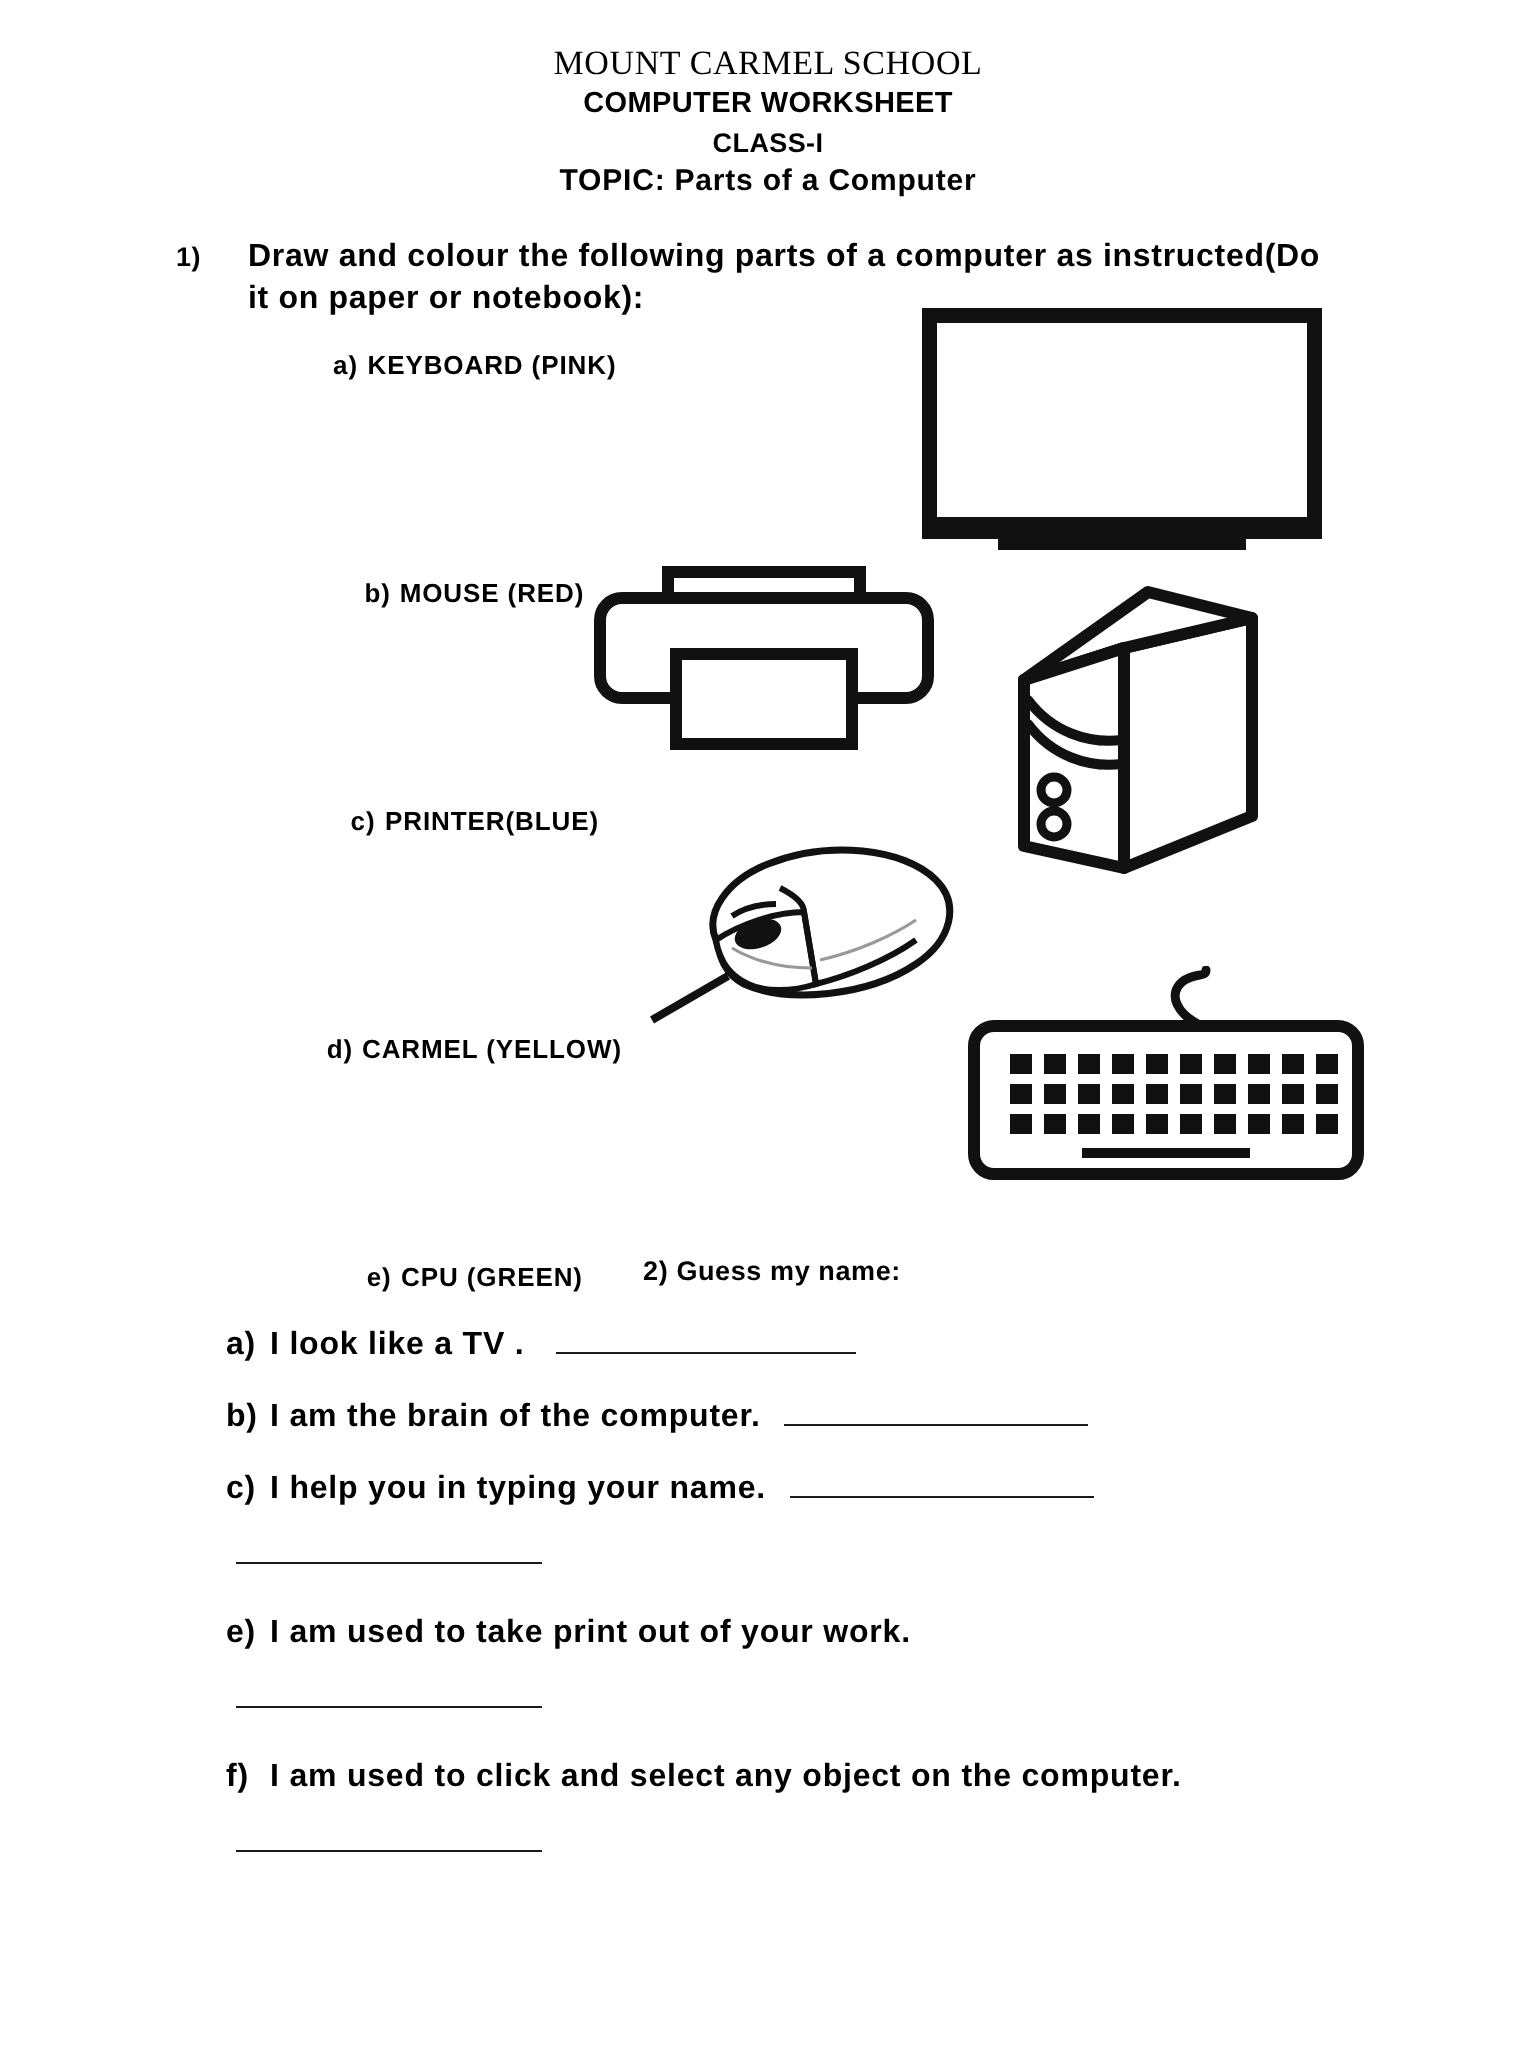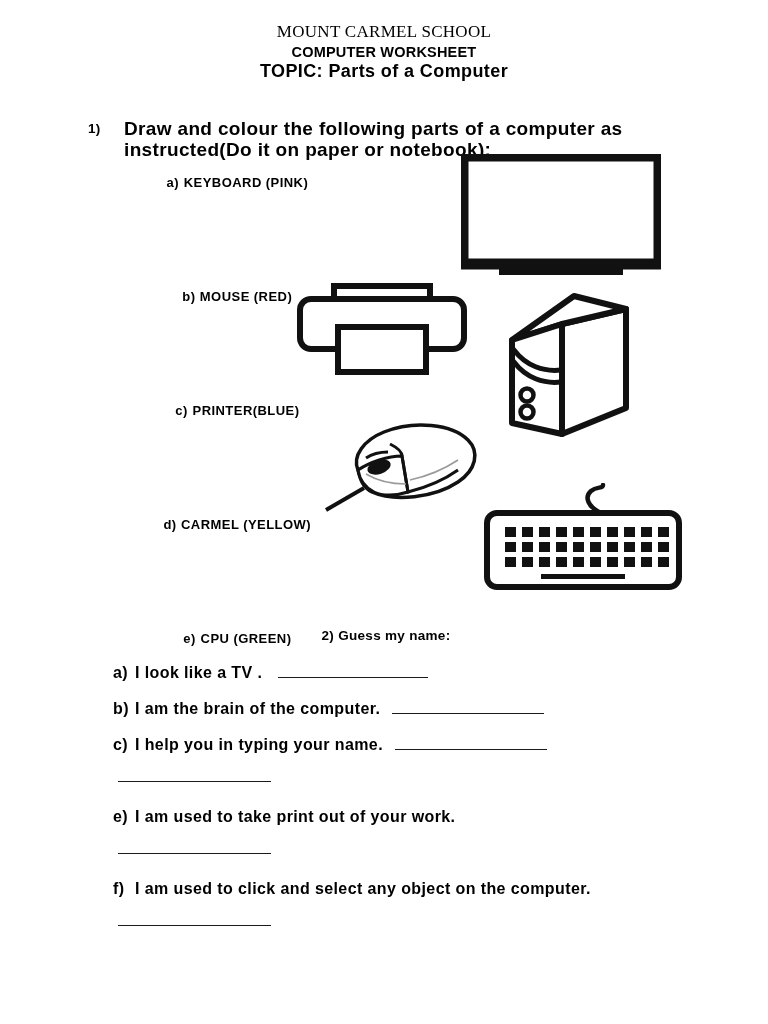--- a/index.html
+++ b/index.html
@@ -30,21 +30,21 @@
     line-height: 20px;
     letter-spacing: 0.2px;
   }
   .class-name {
     font-size: 13.5px;
     font-weight: bold;
     line-height: 19px;
     letter-spacing: 0.2px;
   }
   .topic-line {
-    font-size: 18px;
+    font-size: 15px;
     font-weight: bold;
     line-height: 19px;
     letter-spacing: 0.4px;
   }
 
   
   .q1-block {
     position: absolute;
     left: 88px;
     top: 118px;
@@ -53,21 +53,21 @@
   .q1-row { display: flex; }
   .q1-num {
     font-size: 13.5px;
     font-weight: bold;
     width: 36px;
     flex: 0 0 36px;
     line-height: 21px;
     letter-spacing: 0.3px;
   }
   .q1-text {
-    font-size: 19px;
+    font-size: 16px;
     font-weight: bold;
     line-height: 21px;
     letter-spacing: 0.35px;
     width: 545px;
   }
 
   .parts-list {
     position: absolute;
     left: 115px;
     top: 174px;
@@ -133,20 +133,21 @@
   #art-mouse { left: 322px; top: 412px; }
   
   #art-keyboard { left: 483px; top: 483px; }
 </style>
 </head>
 <body>
 
 <div class="header">
   <div class="school-name">MOUNT CARMEL SCHOOL</div>
   <div class="worksheet-title">COMPUTER WORKSHEET</div>
+  <div class="class-name">CLASS-I</div>
   <div class="topic-line">TOPIC: Parts of a Computer</div>
 </div>
 
 <div class="q1-block">
   <div class="q1-row">
     <div class="q1-num">1)</div>
     <div class="q1-text">Draw and colour the following parts of a computer as instructed(Do it on paper or notebook):</div>
   </div>
 </div>
 

